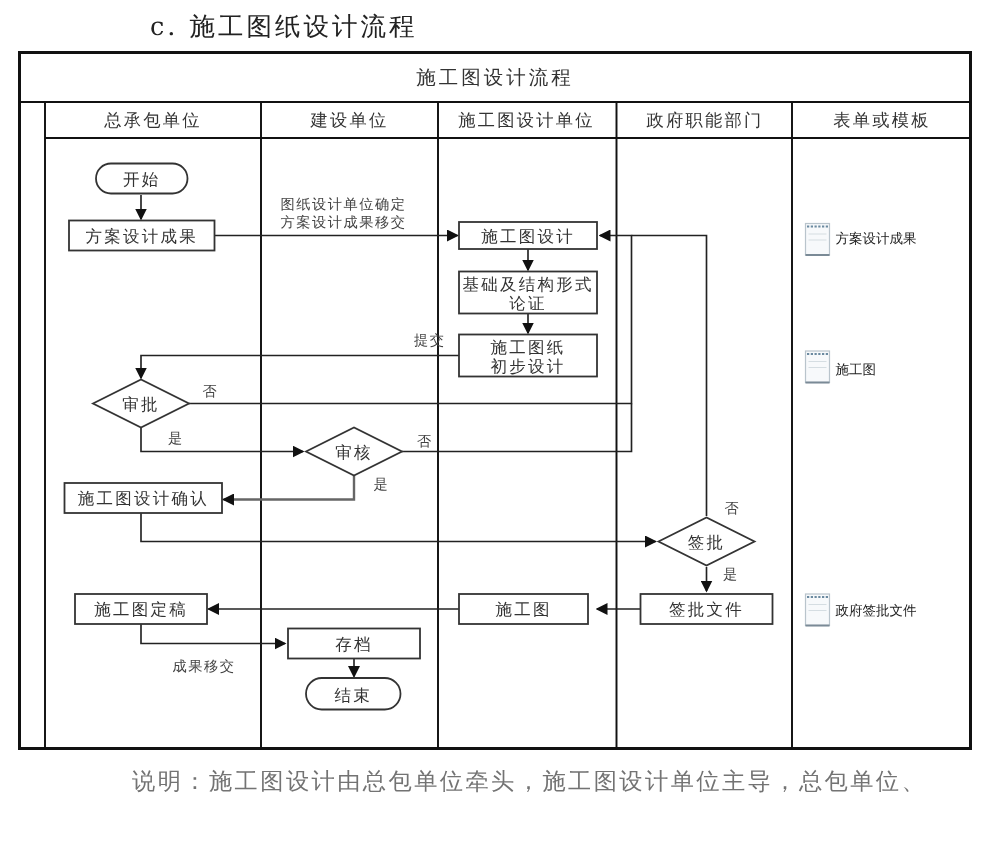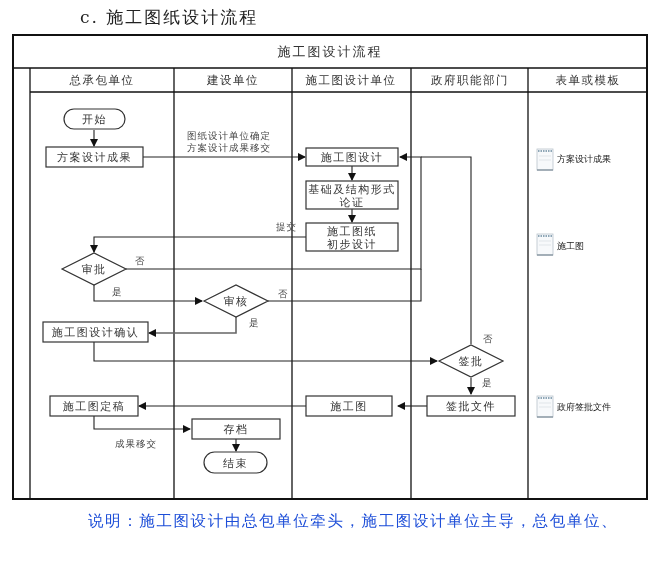--- a/index.html
+++ b/index.html
@@ -1,21 +1,21 @@
 <!DOCTYPE html>
 <html><head>
 <meta charset="utf-8">
 <style>
   html, body { margin: 0; padding: 0; background: #ffffff; }
   body { width: 669px; height: 567px; position: relative; overflow: hidden;
          font-family: "DejaVu Sans", "Liberation Sans", sans-serif; color: #222; }
-  #caption { position: absolute; left: 80px; top: 6px; font-size: 17px; letter-spacing: 2px;
+  #caption { position: absolute; left: 100px; top: 6px; font-size: 17px; letter-spacing: 2px;
              font-family: "DejaVu Serif", "Liberation Serif", serif; color: #222; }
   #note { position: absolute; left: 88px; top: 510px; width: 580px; font-size: 15.5px; line-height: 23px;
-          letter-spacing: 1.6px; font-family: "DejaVu Serif", "Liberation Serif", serif; color: #1d4ed8; }
+          letter-spacing: 1.6px; font-family: "DejaVu Serif", "Liberation Serif", serif; color: #737373; }
   svg { position: absolute; left: 0; top: 0; }
   svg text { font-family: "DejaVu Sans", "Liberation Sans", sans-serif; fill: #333; }
   .frame { fill: none; stroke: #111; stroke-width: 2; }
   .grid { stroke: #111; stroke-width: 1.3; fill: none; }
   .node { fill: #fff; stroke: #333; stroke-width: 1.2; }
   .flow { fill: none; stroke: #222; stroke-width: 1.1; }
   .flow-gray { fill: none; stroke: #666; stroke-width: 1.6; }
   .hdr { font-size: 11.5px; letter-spacing: 1.5px; }
   .title { font-size: 13px; letter-spacing: 2px; }
   .lbl { font-size: 11px; letter-spacing: 1.5px; }

